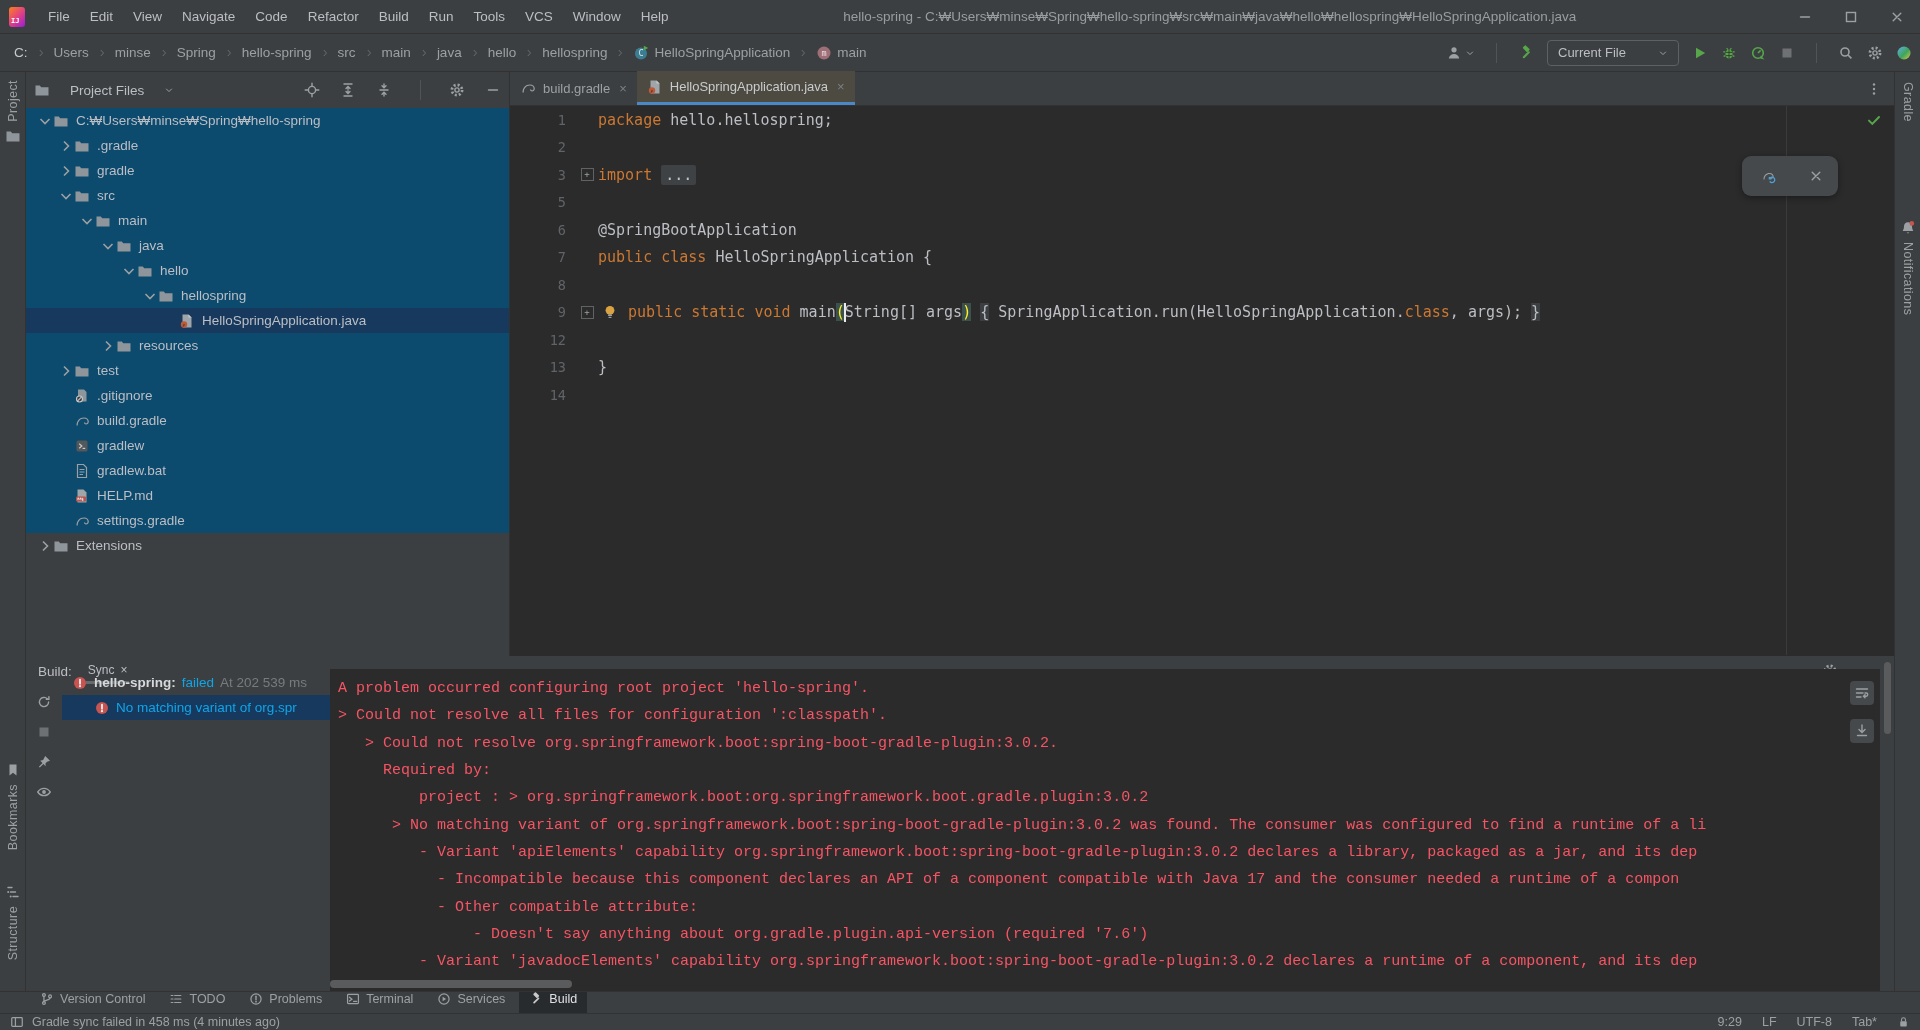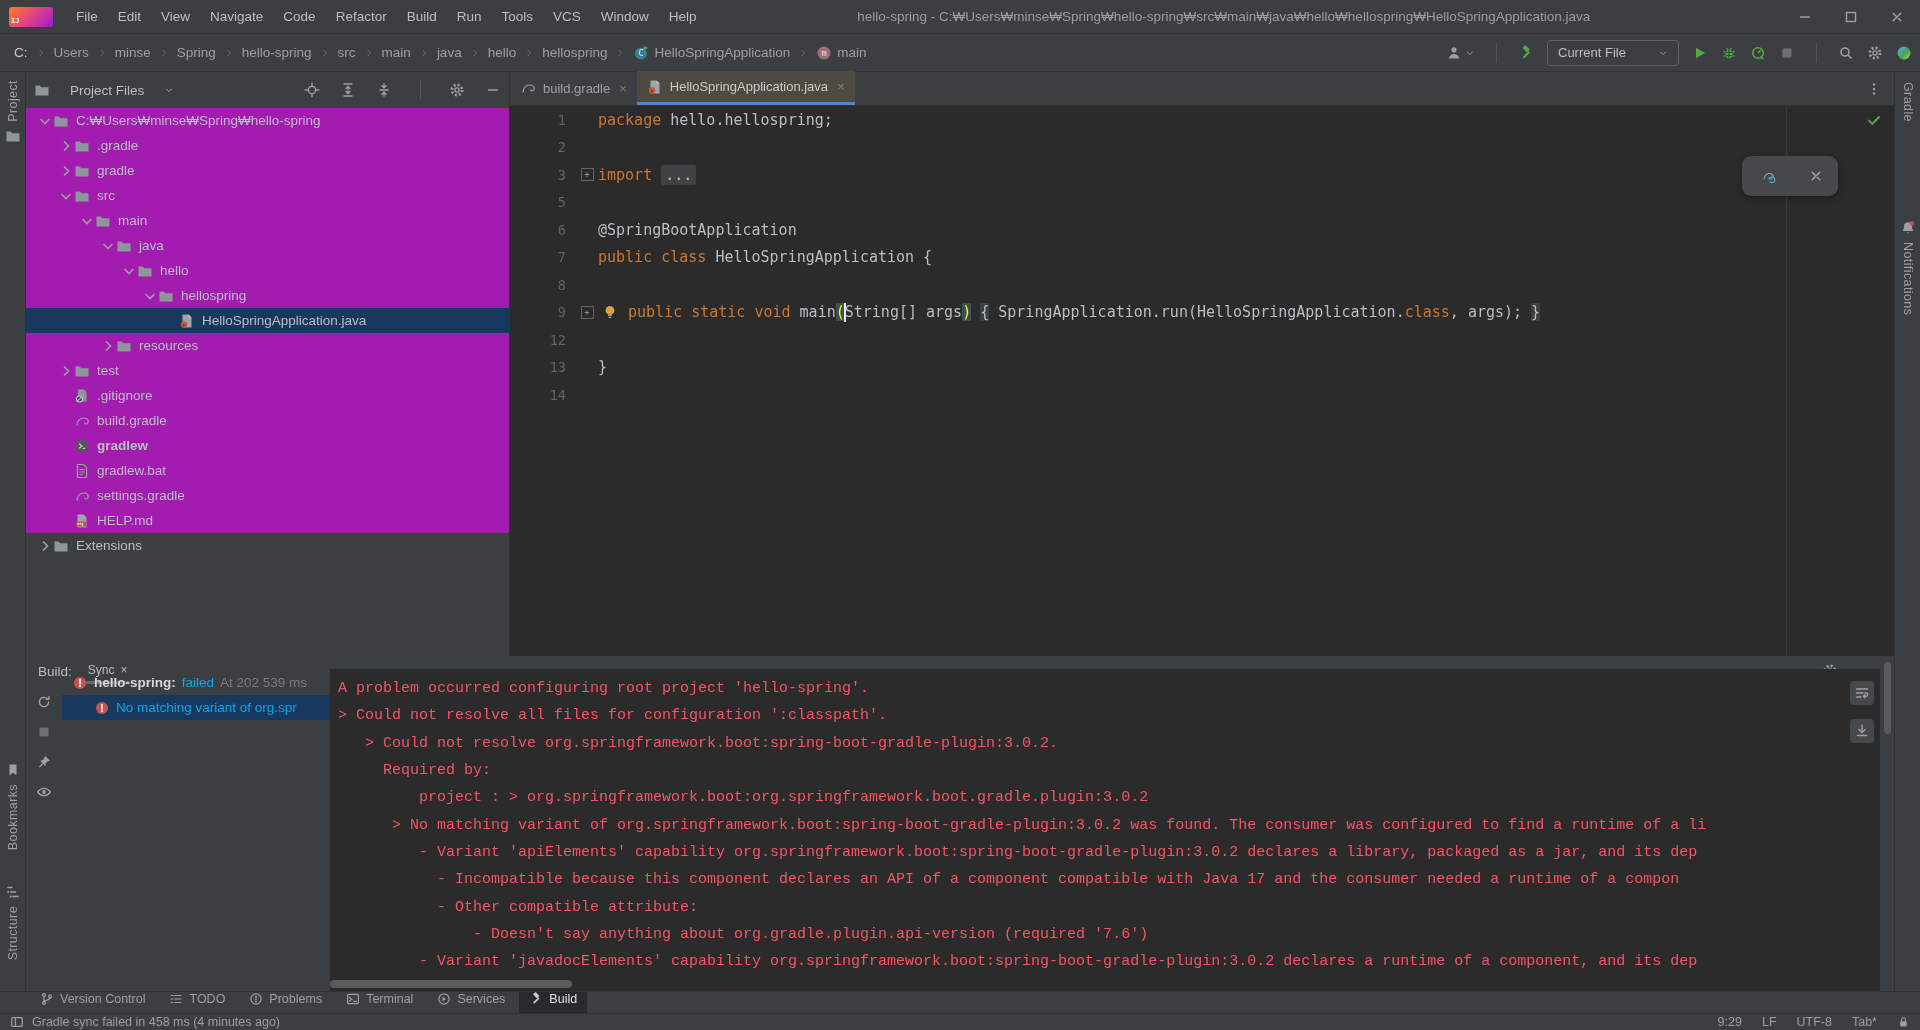--- a/index.html
+++ b/index.html
@@ -6,21 +6,21 @@
   body{width:1920px;height:1030px;background:#3c3f41;font-family:"Liberation Sans","DejaVu Sans",sans-serif;
        color:#bcbec4;overflow:hidden;position:relative;font-size:13px;-webkit-font-smoothing:antialiased}
   .abs{position:absolute}
   .row{display:flex;align-items:center}
   .ic{display:inline-flex;width:16px;height:16px;align-items:center;justify-content:center;flex:0 0 auto}
   .ic svg{display:block}
   .sep{width:1px;height:20px;background:#515456;margin:0 8px}
 
   
   #titlebar{left:0;top:0;width:1920px;height:34px;display:flex;align-items:center;border-bottom:1px solid #323232;box-sizing:border-box}
-  #app-logo{width:44px;height:20px;margin:0 14px 0 9px;border-radius:3px;
+  #app-logo{width:16px;height:20px;margin:0 14px 0 9px;border-radius:3px;
      background:linear-gradient(135deg,#fc801d 0%,#e4447c 48%,#9c1bd8 100%);
      display:flex;align-items:flex-end;justify-content:flex-start}
   #app-logo span{color:#fff;font-size:7px;font-weight:bold;margin:0 0 2px 2px;font-family:"DejaVu Sans Mono",monospace}
   #menubar{display:flex;align-items:center;gap:2px}
   .menu-item{padding:4px 9px;color:#bcbec4;font-size:13.5px;border-radius:3px}
   #win-title{flex:1;text-align:center;color:#9a9da0;font-size:13.5px;white-space:nowrap;overflow:hidden;padding-right:40px}
   #win-controls{display:flex;height:34px}
   .wbtn{width:46px;height:34px;display:flex;align-items:center;justify-content:center}
 
   
@@ -39,21 +39,21 @@
   .vlabel{writing-mode:vertical-rl;transform:rotate(180deg);color:#9da0a2;font-size:12.5px;letter-spacing:.4px}
   .vlabel-r{writing-mode:vertical-rl;color:#9da0a2;font-size:12.5px;letter-spacing:.4px}
   .stripe-slot{position:absolute;left:0;width:26px;display:flex;flex-direction:column;align-items:center;gap:6px}
 
   
   #project-panel{left:26px;top:72px;width:484px;height:584px;border-right:1px solid #323232;box-sizing:border-box;overflow:hidden}
   #project-header{height:36px;display:flex;align-items:center;padding:0 8px;gap:20px}
   #project-header .title{font-size:13.5px;color:#bcbec4}
   #project-header .spacer{flex:1}
   #project-tree{position:relative}
-  #tree-olive{background:#a21caf}
+  #tree-olive{background:#0c4a6e}
   .trow{height:25px;display:flex;align-items:center;font-size:13.5px;color:#bcbec4;white-space:nowrap;overflow:hidden}
   .trow .chev{width:17px;display:inline-flex;justify-content:center;flex:0 0 auto}
   .trow .lbl{margin-left:7px}
   .trow.selected{background:#17395e}
 
   
   #editor{left:510px;top:72px;width:1384px;height:584px;background:#2b2b2b;box-sizing:border-box}
   #tabbar{height:34px;background:#3c3f41;border-bottom:1px solid #323232;display:flex;align-items:flex-end;box-sizing:border-box}
   .etab{height:34px;display:flex;align-items:center;gap:7px;padding:0 10px;font-size:13px;color:#9da0a2;box-sizing:border-box}
   .etab.active{background:#4c4a41;color:#c9cbcd;border-bottom:3px solid #4a88c7}
@@ -590,21 +590,21 @@
         </div>
         <div class="trow" style="padding-left: 31px;">
           <span class="chev"></span>
           <span class="ic">
             <svg width="16" height="16" viewBox="0 0 16 16" xmlns="http://www.w3.org/2000/svg">
               <path d="M2.5 12.5C2.5 7.8 5.6 4.5 10 4.5c2.9 0 4.8 1.8 4.8 4 0 1.8-1.2 3-2.8 3-1.2 0-2.1-.8-2.1-1.9h1.2c0 .5.4.8.9.8.9 0 1.6-.7 1.6-1.9 0-1.6-1.4-2.9-3.6-2.9-3.6 0-6.2 2.8-6.2 6.9z" fill="#9da0a2"></path>
             </svg>
           </span>
           <span class="lbl">build.gradle</span>
         </div>
-        <div class="trow" style="padding-left: 31px; font-weight: bold;">
+        <div class="trow" style="padding-left: 31px;">
           <span class="chev"></span>
           <span class="ic">
             <svg width="16" height="16" viewBox="0 0 16 16" xmlns="http://www.w3.org/2000/svg">
               <rect x="2.5" y="2.5" width="11" height="11" rx="1.5" fill="#55585a"></rect>
               <path d="M5.2 5.8l2.6 2.2-2.6 2.2" stroke="#c7c9cb" fill="none" stroke-width="1.2"></path>
               <path d="M8.6 10.4h2.6" stroke="#c7c9cb" stroke-width="1.2"></path>
             </svg>
           </span>
           <span class="lbl">gradlew</span>
         </div>
@@ -615,35 +615,35 @@
               <path d="M3.5 1.5h6l3 3v10h-9z" fill="none" stroke="#9da0a2" stroke-width="1.2"></path>
               <path d="M5.5 6.5h5M5.5 9h5M5.5 11.5h3.5" stroke="#9da0a2" stroke-width="1.1"></path>
             </svg>
           </span>
           <span class="lbl">gradlew.bat</span>
         </div>
         <div class="trow" style="padding-left: 31px;">
           <span class="chev"></span>
           <span class="ic">
             <svg width="16" height="16" viewBox="0 0 16 16" xmlns="http://www.w3.org/2000/svg">
-              <path d="M2.5 12.5C2.5 7.8 5.6 4.5 10 4.5c2.9 0 4.8 1.8 4.8 4 0 1.8-1.2 3-2.8 3-1.2 0-2.1-.8-2.1-1.9h1.2c0 .5.4.8.9.8.9 0 1.6-.7 1.6-1.9 0-1.6-1.4-2.9-3.6-2.9-3.6 0-6.2 2.8-6.2 6.9z" fill="#9da0a2"></path>
-            </svg>
-          </span>
-          <span class="lbl">settings.gradle</span>
-        </div>
-        <div class="trow" style="padding-left: 31px;">
-          <span class="chev"></span>
-          <span class="ic">
-            <svg width="16" height="16" viewBox="0 0 16 16" xmlns="http://www.w3.org/2000/svg">
               <path d="M3.5 1.5h6l3 3v10h-9z" fill="#9fa5a9"></path>
               <rect x="2" y="8.5" width="10" height="5" rx="1" fill="#b3544f"></rect>
               <path d="M4 12.2V9.8l1.5 1.3L7 9.8v2.4M8.7 9.8v2.4M8 12.2h1.4" stroke="#f2f2f2" fill="none" stroke-width=".9"></path>
             </svg>
           </span>
           <span class="lbl">HELP.md</span>
+        </div>
+        <div class="trow" style="padding-left: 31px;">
+          <span class="chev"></span>
+          <span class="ic">
+            <svg width="16" height="16" viewBox="0 0 16 16" xmlns="http://www.w3.org/2000/svg">
+              <path d="M2.5 12.5C2.5 7.8 5.6 4.5 10 4.5c2.9 0 4.8 1.8 4.8 4 0 1.8-1.2 3-2.8 3-1.2 0-2.1-.8-2.1-1.9h1.2c0 .5.4.8.9.8.9 0 1.6-.7 1.6-1.9 0-1.6-1.4-2.9-3.6-2.9-3.6 0-6.2 2.8-6.2 6.9z" fill="#9da0a2"></path>
+            </svg>
+          </span>
+          <span class="lbl">settings.gradle</span>
         </div>
       </div>
     <div id="tree-rest">
         <div class="trow" style="padding-left: 10px;">
           <span class="chev">
             <svg width="16" height="16" viewBox="0 0 16 16" xmlns="http://www.w3.org/2000/svg">
               <path d="M6 3.5L10.5 8L6 12.5" stroke="#9da0a2" fill="none" stroke-width="1.6"></path>
             </svg>
           </span>
           <span class="ic">

